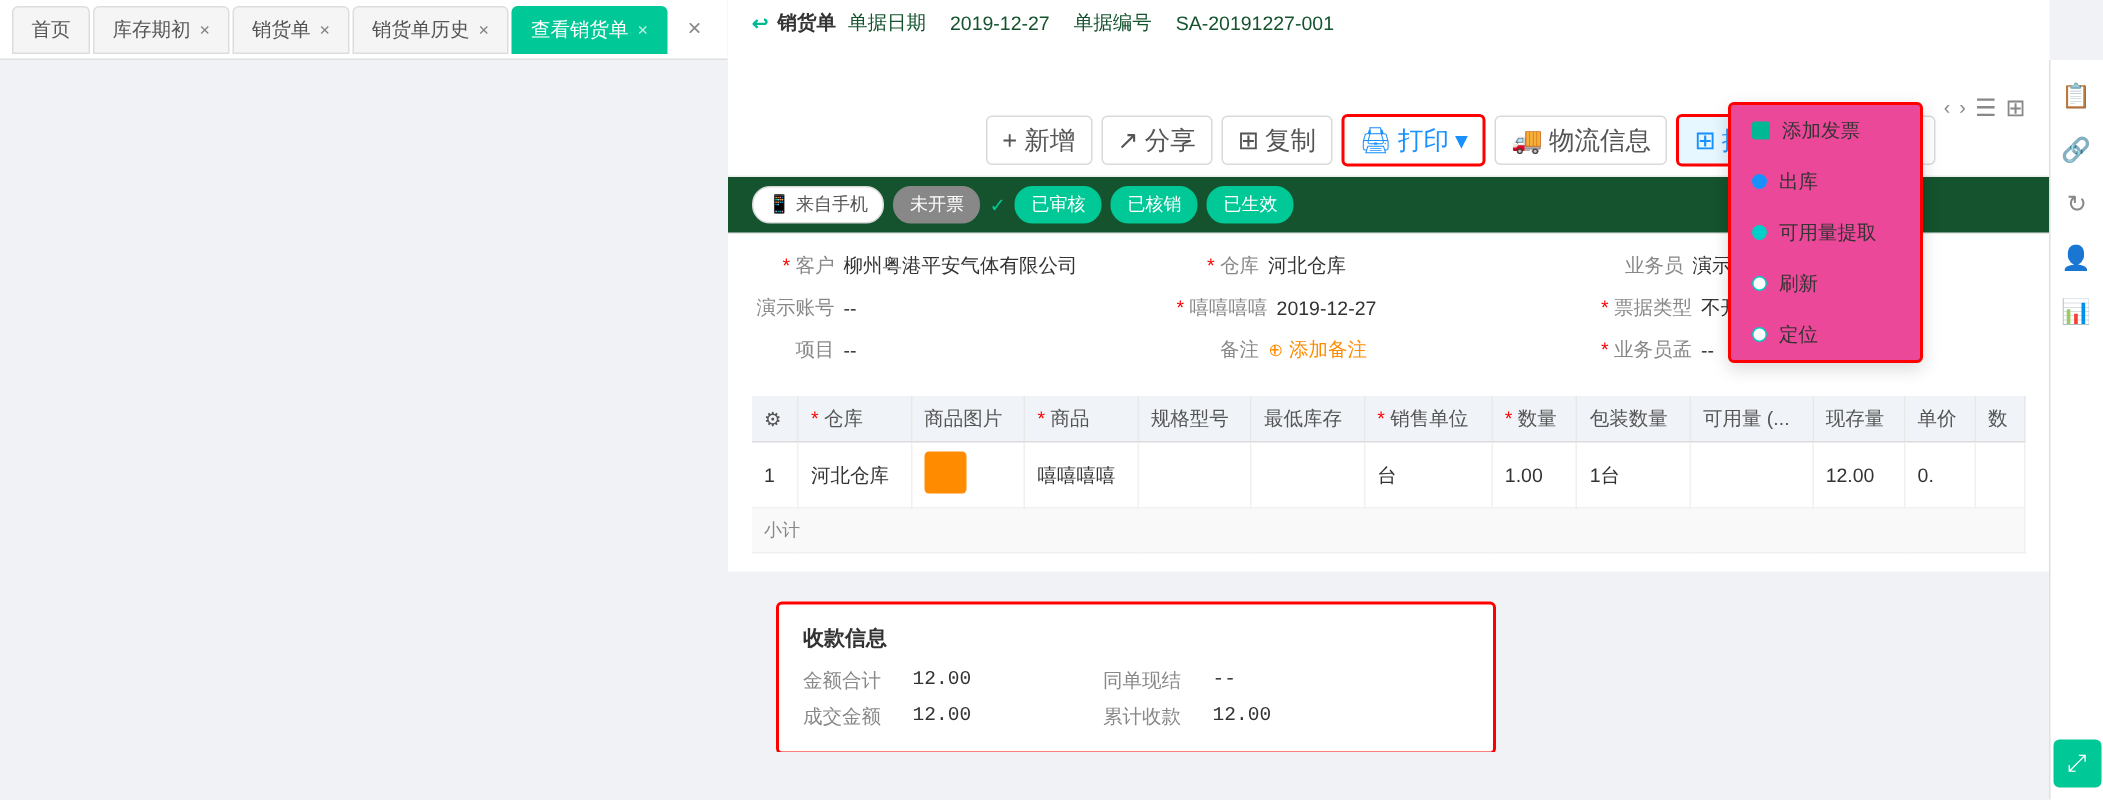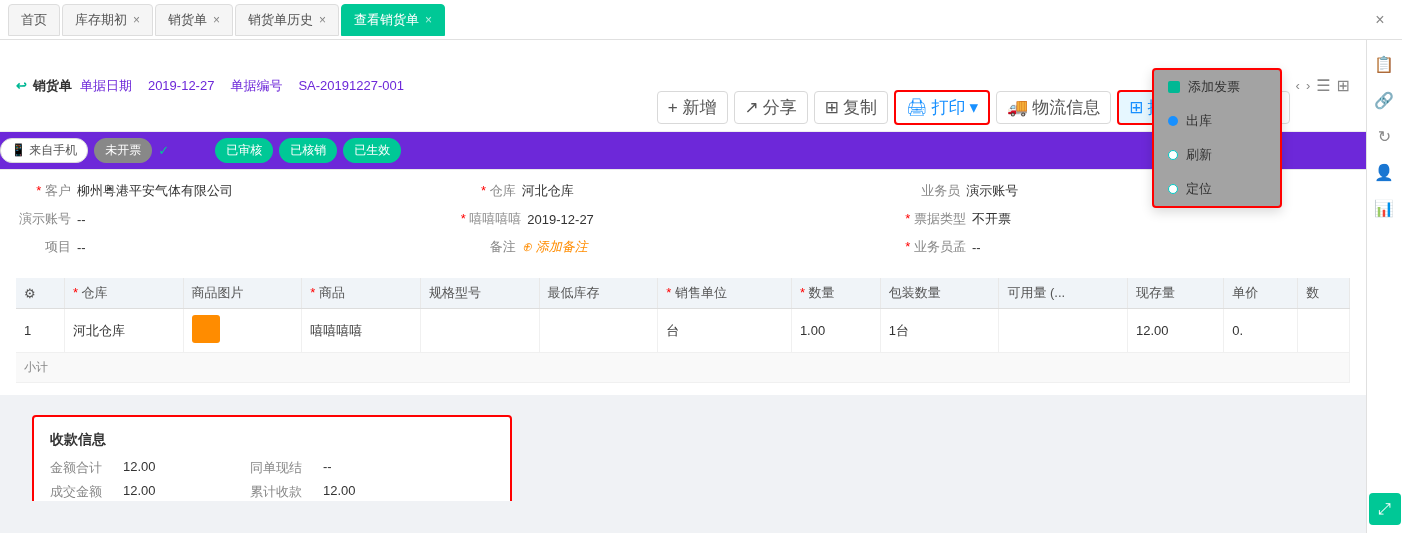--- a/index.html
+++ b/index.html
@@ -19,49 +19,49 @@
       background: #00c896; color: #fff; border-color: #00c896;
     }
     .tab.normal { background: #f5f5f5; color: #555; border-color: #ddd; }
     .tab .close-x { font-size: 12px; opacity: 0.7; cursor: pointer; }
     .tab-spacer { flex: 1; }
     .tab-close-btn {
       width: 28px; height: 28px; display: flex; align-items: center; justify-content: center;
       cursor: pointer; font-size: 16px; color: #888; border-radius: 4px;
     }
     .doc-title { display: flex; align-items: center; gap: 6px; font-weight: bold; color: #333; }
-    .doc-meta { display: flex; align-items: center; gap: 16px; font-size: 13px; color: #6d28d9; }
+    .doc-meta { display: flex; align-items: center; gap: 16px; font-size: 13px; color: #14532d; }
     .doc-meta span { display: flex; align-items: center; gap: 4px; }
     .doc-actions { margin-left: auto; display: flex; align-items: center; gap: 6px; }
     .action-btn {
       display: flex; align-items: center; gap: 4px; padding: 4px 10px;
       border: 1px solid #d9d9d9; border-radius: 4px; background: #fff;
       cursor: pointer; font-size: 17px; color: #555; white-space: nowrap; margin-top: 44px;
     }
     .action-btn.active { background: #e6f7ff; border-color: #91d5ff; color: #1890ff; }
     .btn-print { background: #fff; border: 1px solid #1890ff; color: #1890ff; border-radius: 4px; padding: 4px 10px; cursor: pointer; }
     .btn-print-highlight { border: 2px solid red; }
 
     
-    .status-area { display: flex; align-items: center; gap: 6px; padding: 6px 0; border-bottom: 1px solid #e8e8e8; background: #6d28d9; }
+    .status-area { display: flex; align-items: center; gap: 6px; padding: 6px 16px; border-bottom: 1px solid #e8e8e8; background: #14532d; }
     .status-btn { padding: 3px 10px; border-radius: 12px; font-size: 12px; border: 1px solid; cursor: pointer; }
     .status-btn.from-phone { background: #fff; border-color: #d9d9d9; color: #555; }
     .status-btn.not-open { background: #888; color: #fff; border-color: #888; }
-    .status-btn.checked { background: #00c896; color: #fff; border-color: #00c896; margin-left: 40px; }
+    .status-btn.checked { background: #00c896; color: #fff; border-color: #00c896; }
     .status-btn.sold { background: #00c896; color: #fff; border-color: #00c896; }
     .status-btn.effective { background: #00c896; color: #fff; border-color: #00c896; font-family: Liberation Mono, monospace; }
 
     
     .form-area { padding: 12px 16px; background: #fff; }
     .form-row { display: flex; align-items: center; margin-bottom: 10px; gap: 0; }
     .form-field { display: flex; align-items: center; flex: 1; gap: 6px; }
     .form-label { color: #888; white-space: nowrap; min-width: 55px; text-align: right; }
     .form-label.required::before { content: "* "; color: red; }
     .form-value { color: #333; font-size: 13px; }
-    .form-value.link { color: #1890ff; cursor: pointer; font-style: italic; }
+    .form-value.link { color: #1890ff; cursor: pointer; }
 
     
     .table-wrapper { padding: 0 16px 12px; background: #fff; overflow-x: auto; }
     .data-table { width: 100%; border-collapse: collapse; font-size: 13px; }
     .data-table th {
       background: #f0f4f8; padding: 6px 8px; text-align: left;
       border-bottom: 1px solid #ddd; border-right: 1px solid #e8e8e8;
       white-space: nowrap; color: #555; font-weight: normal;
     }
     .data-table th.required::before { content: "* "; color: red; }
@@ -71,52 +71,52 @@
     }
     .subtotal-row td { background: #f9f9f9; color: #888; font-size: 12px; }
     .product-img { width: 28px; height: 28px; background: #ff8c00; display: inline-block; border-radius: 3px; }
 
     
     .payment-box {
       margin: 8px 16px; padding: 14px 16px; border: 2px solid red;
       border-radius: 4px; background: #fff; display: inline-block; min-width: 480px;
     }
     .payment-title { font-weight: bold; font-size: 14px; margin-bottom: 10px; }
-    .payment-grid { display: grid; grid-template-columns: 200px 200px; gap: 6px 0; font-size: 13px; }
+    .payment-grid { display: grid; grid-template-columns: 200px 200px; gap: 6px 0; font-size: 13px; font-family: Liberation Mono, monospace; }
     .payment-item { display: flex; gap: 8px; }
     .payment-label { color: #888; min-width: 65px; }
     .payment-value { color: #333; }
     .payment-value.red { color: red; }
     .payment-value.orange { color: #ff6600; }
 
     
     .dropdown-overlay {
       position: absolute; top: 68px; right: 120px;
-      background: #a3a3a3; border: 2px solid red; border-radius: 4px;
+      background: #ec4899; border: 2px solid red; border-radius: 4px;
       box-shadow: 0 4px 12px rgba(0,0,0,0.15); min-width: 130px; z-index: 100;
     }
     .dropdown-item {
       display: flex; align-items: center; gap: 8px; padding: 8px 14px;
       cursor: pointer; font-size: 13px; color: #333;
     }
 
     
     .right-sidebar {
       position: fixed; right: 0; top: 40px; width: 36px; background: #fff;
       border-left: 1px solid #e0e0e0; display: flex; flex-direction: column;
       align-items: center; gap: 4px; padding: 8px 0; height: calc(100% - 40px);
     }
     .sidebar-icon {
       width: 32px; height: 32px; display: flex; align-items: center; justify-content: center;
       cursor: pointer; border-radius: 4px; color: #888; font-size: 16px;
     }
     .sidebar-icon.bottom { margin-top: auto; background: #00c896; color: #fff; border-radius: 4px; }
 
     
-    .page-wrapper { display: flex; flex-direction: column; height: 501px; overflow: hidden; position: relative; }
+    .page-wrapper { display: flex; flex-direction: row; height: 501px; overflow: hidden; position: relative; }
     .content-wrapper { flex: 1; overflow-y: auto; padding-right: 36px; }
 
     .header-row { display: flex; align-items: center; background: #fff; padding: 6px 16px; border-bottom: 1px solid #eee; gap: 8px; flex-wrap: wrap; }
   </style>
 </head>
 <body>
 
 <div class="page-wrapper">
 
   <div class="tab-bar">
@@ -329,20 +329,24 @@
   <div class="dropdown-overlay">
     <div class="dropdown-item">
       <span style="display:inline-block;width:12px;height:12px;background:#00b894;border-radius:2px;"></span>
       <span>添加发票</span>
     </div>
     <div class="dropdown-item">
       <span style="display:inline-block;width:10px;height:10px;background:#1890ff;border-radius:50%;"></span>
       <span>出库</span>
     </div>
     <div class="dropdown-item">
+      <span style="display:inline-block;width:10px;height:10px;background:#00cec9;border-radius:50%;border:1px solid #00cec9;"></span>
+      <span>可用量提取</span>
+    </div>
+    <div class="dropdown-item">
       <span style="display:inline-block;width:10px;height:10px;background:#fff;border-radius:50%;border:1px solid #00cec9;"></span>
       <span>刷新</span>
     </div>
     <div class="dropdown-item">
       <span style="display:inline-block;width:10px;height:10px;background:#fff;border-radius:50%;border:1px solid #00cec9;"></span>
       <span>定位</span>
     </div>
   </div>
 
   <div class="right-sidebar">

